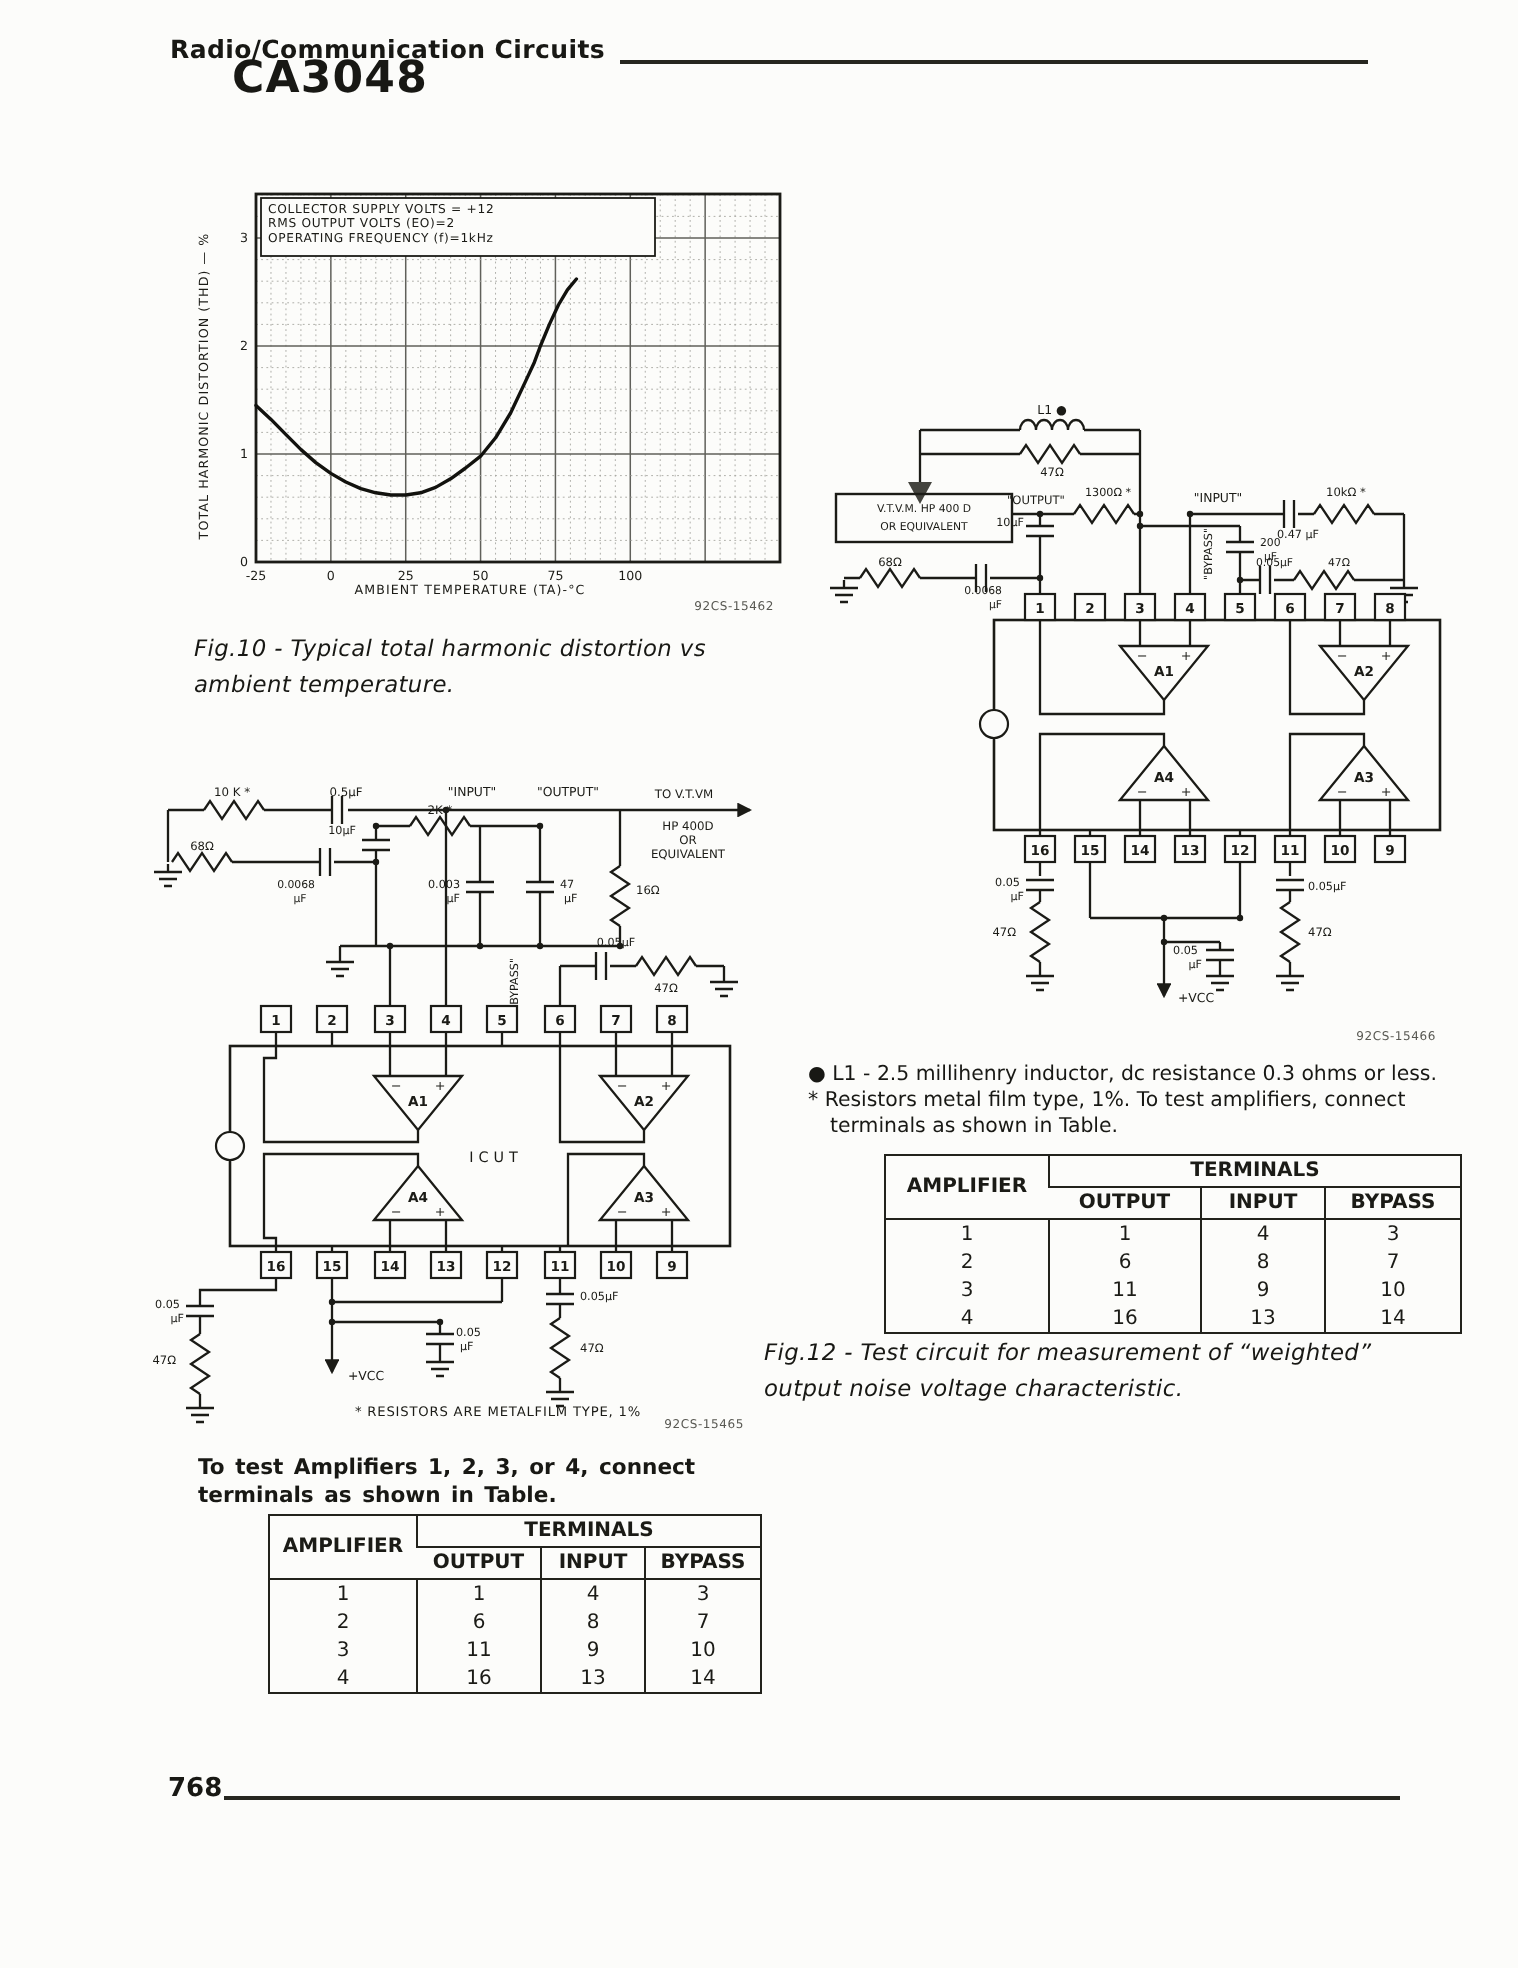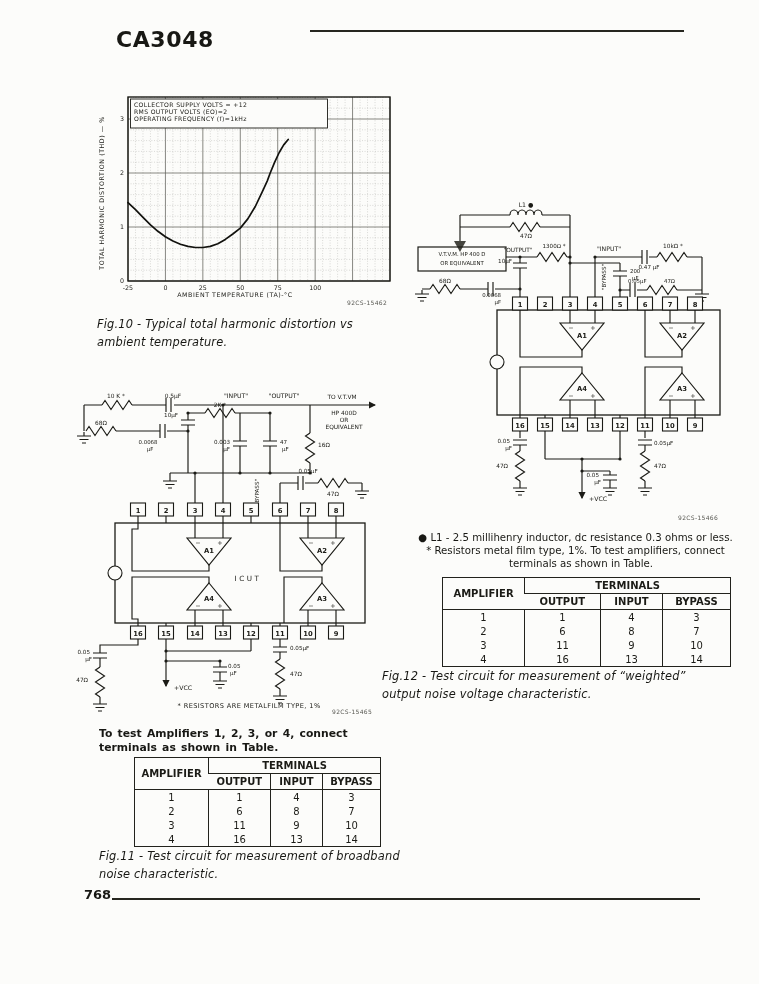--- a/index.html
+++ b/index.html
@@ -4,21 +4,21 @@
 <style>
   html,body{margin:0;padding:0;background:#d8d8d4;}
   .page{position:relative;width:759px;height:984px;background:#fcfcfa;font-family:"DejaVu Sans",sans-serif;color:#181814;overflow:hidden;}
   .abs{position:absolute;}
   .cat{font-size:12.5px;font-weight:700;letter-spacing:.2px;}
   .rule{background:#26261f;}
   .part{font-size:22px;font-weight:700;letter-spacing:.6px;}
   .caption{font-style:italic;font-weight:400;font-size:11.4px;line-height:1.55;letter-spacing:.2px;}
   .body-text{font-size:10.8px;line-height:1.3;font-weight:700;word-spacing:1.5px;}
   .note-text{font-size:10.2px;line-height:1.28;font-weight:500;}
-  .hang{padding-left:11px;text-indent:-11px;text-align:center;}
+  .hang{padding-left:11px;text-indent:-11px;}
   .pagenum{font-size:13px;font-weight:700;}
   svg{position:absolute;overflow:visible;}
   svg text{font-family:"DejaVu Sans",sans-serif;fill:#1b1b16;font-weight:500;}
   .w{stroke:#1b1b16;stroke-width:1.15;fill:none;}
   .dot{fill:#1b1b16;}
   .tick{font-size:6.3px;}
   .axis{font-size:6.3px;letter-spacing:.55px;}
   .inset-t{font-size:6.1px;letter-spacing:.35px;}
   .tag{font-size:6px;fill:#585852;letter-spacing:.3px;}
   .l54{font-size:5.4px;} .l56{font-size:5.6px;} .l58{font-size:5.8px;} .l59{font-size:5.9px;} .l62{font-size:6.2px;}
@@ -30,20 +30,21 @@
   .term-table{border-collapse:collapse;border:1.7px solid #22221c;font-size:10px;color:#1b1b16;table-layout:fixed;}
   .term-table td{border-left:1.2px solid #22221c;text-align:center;padding:0 2px;font-weight:500;height:14px;}
   .term-table td:first-child{border-left:none;}
   .term-table .hc{border-bottom:1.2px solid #22221c;font-weight:600;height:15px;}
 </style>
 </head>
 <body>
 
 <div class="page">
 
+  <div class="abs cat" style="left:85px;top:17px;">Radio/Communication Circuits</div>
   <div class="abs rule" style="left:310px;top:30px;width:374px;height:2.4px;"></div>
   <div class="abs part" style="left:83px;top:27px;margin-left:33px;">CA3048</div>
 
   <svg id="fig10-svg" viewBox="0 0 305 215" style="left:95px;top:93px;width:305px;height:215px;">
     <g id="grid-layer">
         <line x1="33" y1="4" x2="33" y2="188" stroke="#60605a" stroke-width="0.75" stroke-dasharray="none"></line>
         <line x1="40.48571428571429" y1="4" x2="40.48571428571429" y2="188" stroke="#a6a6a0" stroke-width="0.45" stroke-dasharray="0.9 1.7"></line>
         <line x1="47.971428571428575" y1="4" x2="47.971428571428575" y2="188" stroke="#a6a6a0" stroke-width="0.45" stroke-dasharray="0.9 1.7"></line>
         <line x1="55.457142857142856" y1="4" x2="55.457142857142856" y2="188" stroke="#a6a6a0" stroke-width="0.45" stroke-dasharray="0.9 1.7"></line>
         <line x1="62.94285714285714" y1="4" x2="62.94285714285714" y2="188" stroke="#a6a6a0" stroke-width="0.45" stroke-dasharray="0.9 1.7"></line>
@@ -343,21 +344,20 @@
         </tr>
       <tr>
           <td>4</td>
           <td>16</td>
           <td>13</td>
           <td>14</td>
         </tr>
     </tbody>
   </table>
 
-  <div class="abs caption" style="left:99px;top:848px;width:302px;">Fig.11 - Test circuit for measurement of broadband noise characteristic.</div>
 
   <svg id="fig12-svg" viewBox="0 0 335 335" style="left:402px;top:193px;width:335px;height:335px;">
     <line class="w" x1="180" y1="278" x2="180" y2="305" marker-end="url(#arr)"></line>
     <path class="w" d="M58,22 H108 M140,22 H168 M58,34 H108 M138,34 H168 M58,22 V34 M168,22 V34 M58,34 V48 M168,34 V104 M104,64 H135 M165,64 H168 M118,64 V70 M118,75 V96 M20,96 H28 M58,96 H86 M93,96 H118 M118,96 V104 M168,70 H218 M218,70 V78 M218,83 V104 M218,97 H228 M235,97 H245 M275,97 H300 M193,64 V104 M193,64 H240 M247,64 H255 M285,64 H300 M300,64 V97 M168,117 V130 M193,117 V130 M180,157 V164 H118 V117 M268,117 V130 M293,117 V130 M280,157 V164 H243 V117 M168,207 V222 M193,207 V222 M180,180 V174 H118 V222 M268,207 V222 M293,207 V222 M280,180 V174 H243 V222 M118,238 V245 M118,252 V258 M118,288 V291 M143,238 V266 M143,266 H218 M218,238 V266 M180,266 V278 M180,278 H208 M208,278 V282 M208,287 V291 M243,238 V245 M243,252 V258 M243,288 V291"></path>
 
     <use href="#coil" transform="translate(108,22)"></use>
     <use href="#res-h" transform="translate(108,34)"></use>
     <path d="M52,48 L64,48 L58,59 Z" fill="#44443e"></path>
     <rect x="16" y="54" width="88" height="24" class="w" style="stroke-width:1.2"></rect>
     <use href="#res-h" transform="translate(135,64)"></use>

